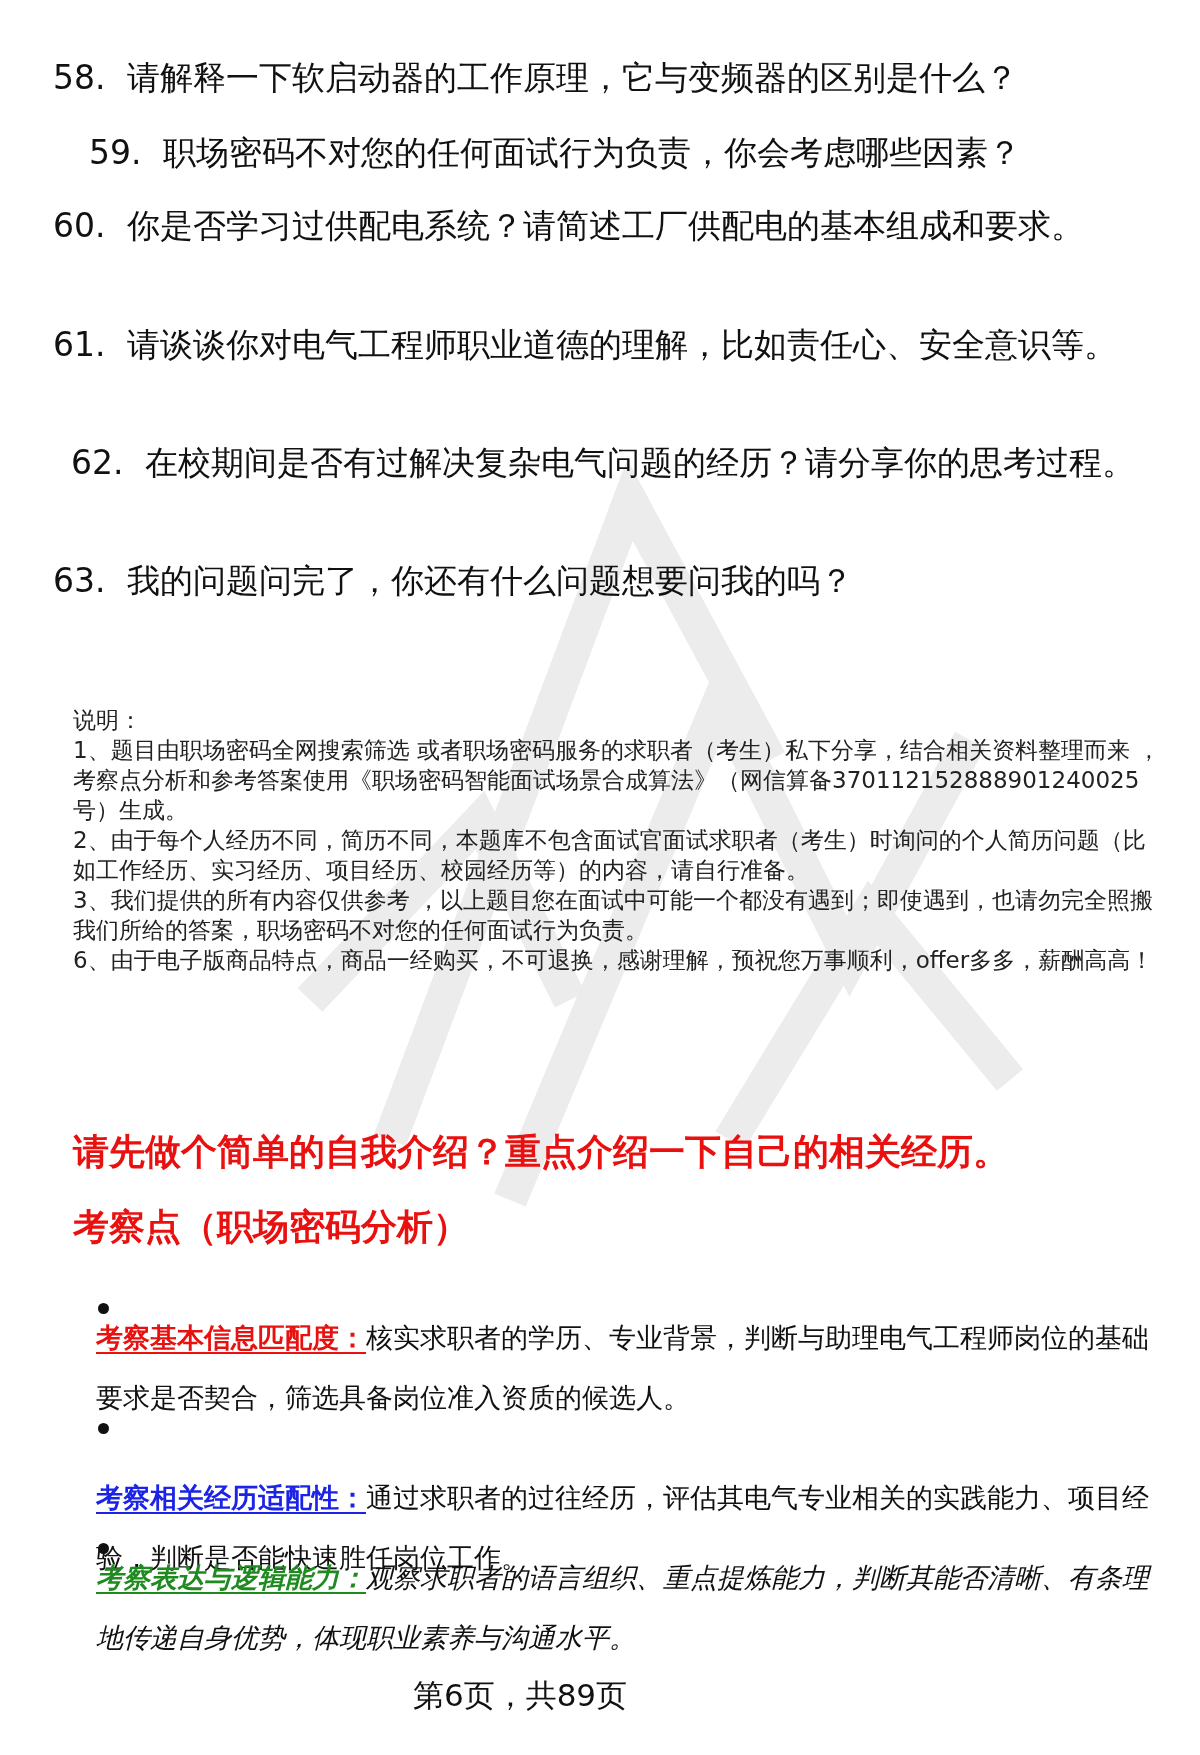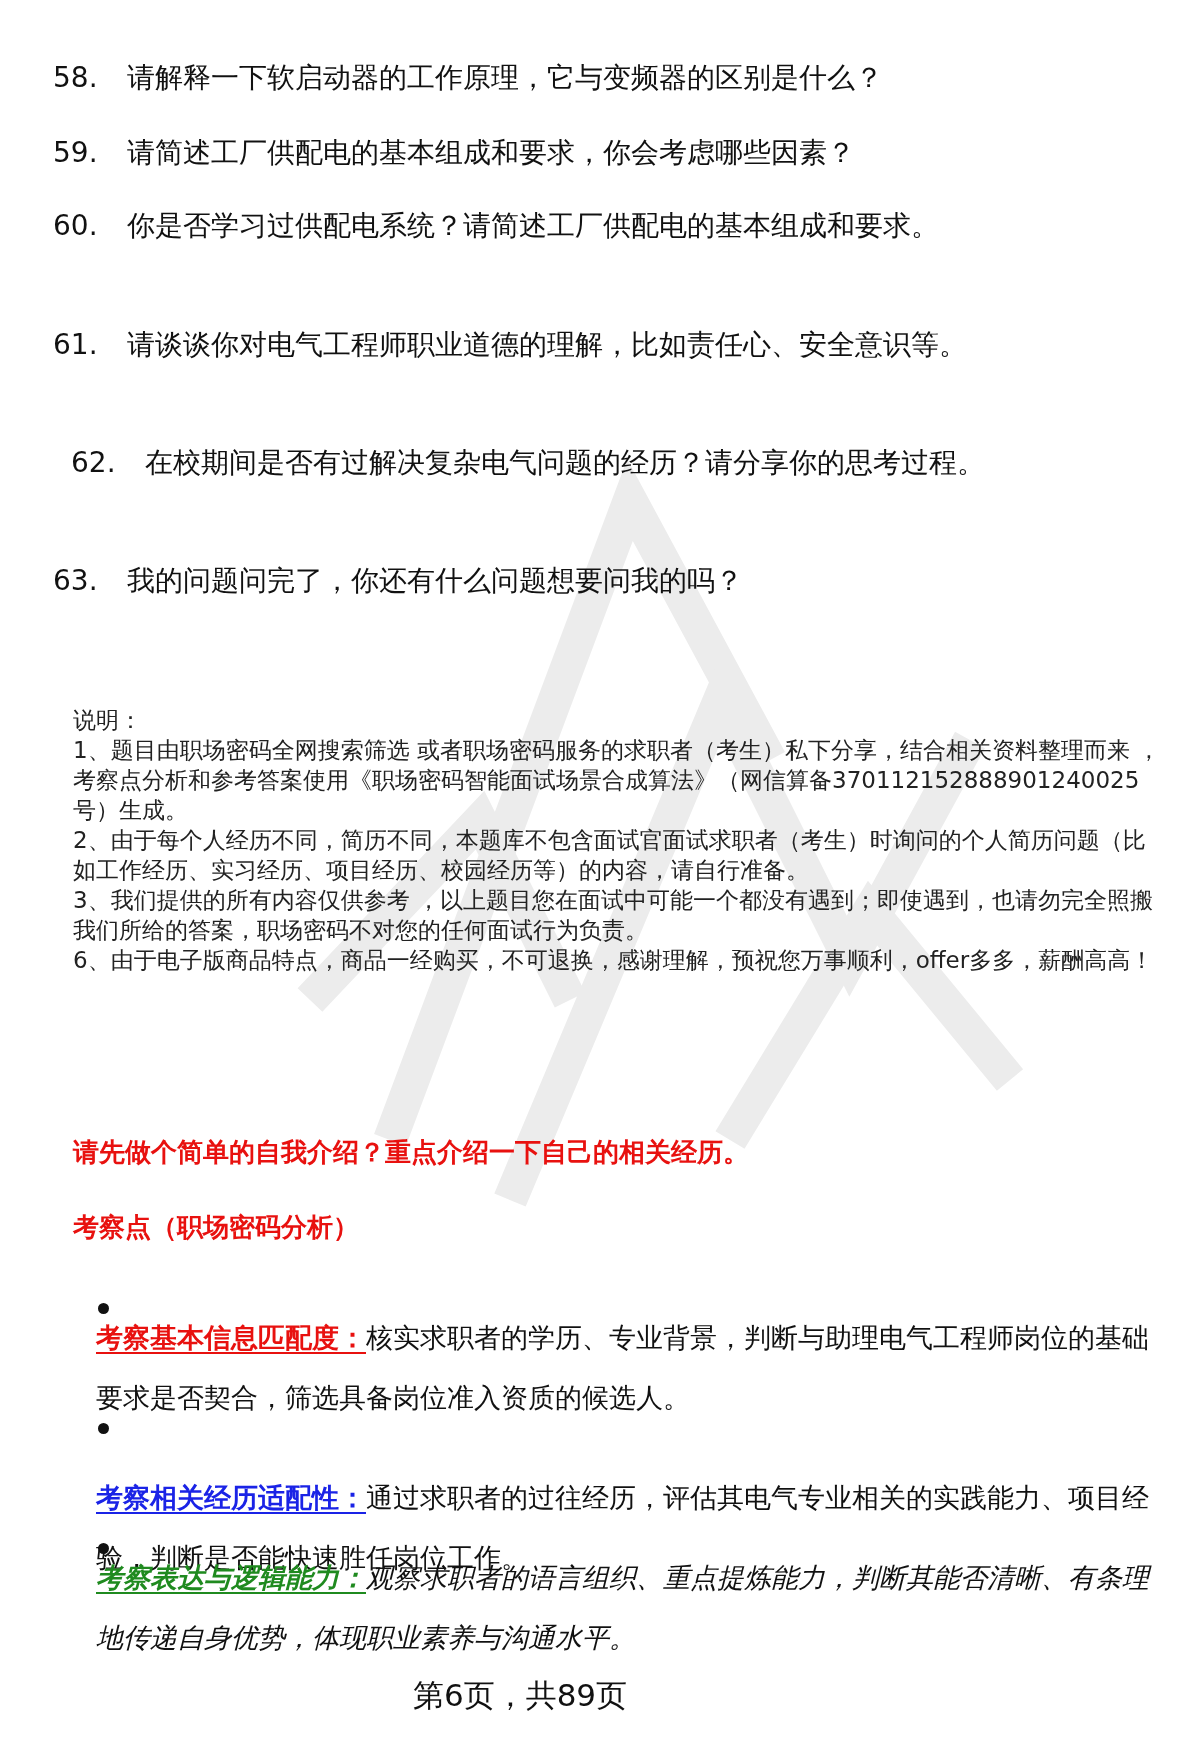--- a/index.html
+++ b/index.html
@@ -26,21 +26,21 @@
     }
     .content {
       position: relative;
       z-index: 1;
     }
     
     .q {
       position: absolute;
       left: 53px;
       width: 1110px;
-      font-size: 28px;
+      font-size: 33px;
       line-height: 46px;
       display: flex;
     }
     .q .num {
       width: 74px;
       flex: 0 0 74px;
       letter-spacing: 0px;
     }
     .q .text {
       flex: 1;
@@ -56,21 +56,21 @@
       line-height: 30px;
       color: #222222;
     }
     .notes p {
       margin: 0;
     }
     
     .red-heading {
       position: absolute;
       left: 73px;
-      font-size: 26px;
+      font-size: 36px;
       font-weight: bold;
       color: #e8110f;
       line-height: 36px;
     }
     
     .bullet {
       position: absolute;
       left: 96px;
       width: 1060px;
       font-size: 27px;
@@ -127,23 +127,23 @@
   </g>
 </svg>
 
 <div class="content">
 
   <div class="q" style="top:55px;">
     <span class="num">58.</span>
     <span class="text">请解释一下软启动器的工作原理，它与变频器的区别是什么？</span>
   </div>
 
-  <div class="q" style="top:130px;">
+  <div class="q" style="top:130px;margin-left:36px;">
     <span class="num">59.</span>
-    <span class="text">请简述工厂供配电的基本组成和要求，你会考虑哪些因素？</span>
+    <span class="text">职场密码不对您的任何面试行为负责，你会考虑哪些因素？</span>
   </div>
 
   <div class="q" style="top:203px;">
     <span class="num">60.</span>
     <span class="text">你是否学习过供配电系统？请简述工厂供配电的基本组成和要求。</span>
   </div>
 
   <div class="q" style="top:322px;">
     <span class="num">61.</span>
     <span class="text">请谈谈你对电气工程师职业道德的理解，比如责任心、安全意识等。</span>

